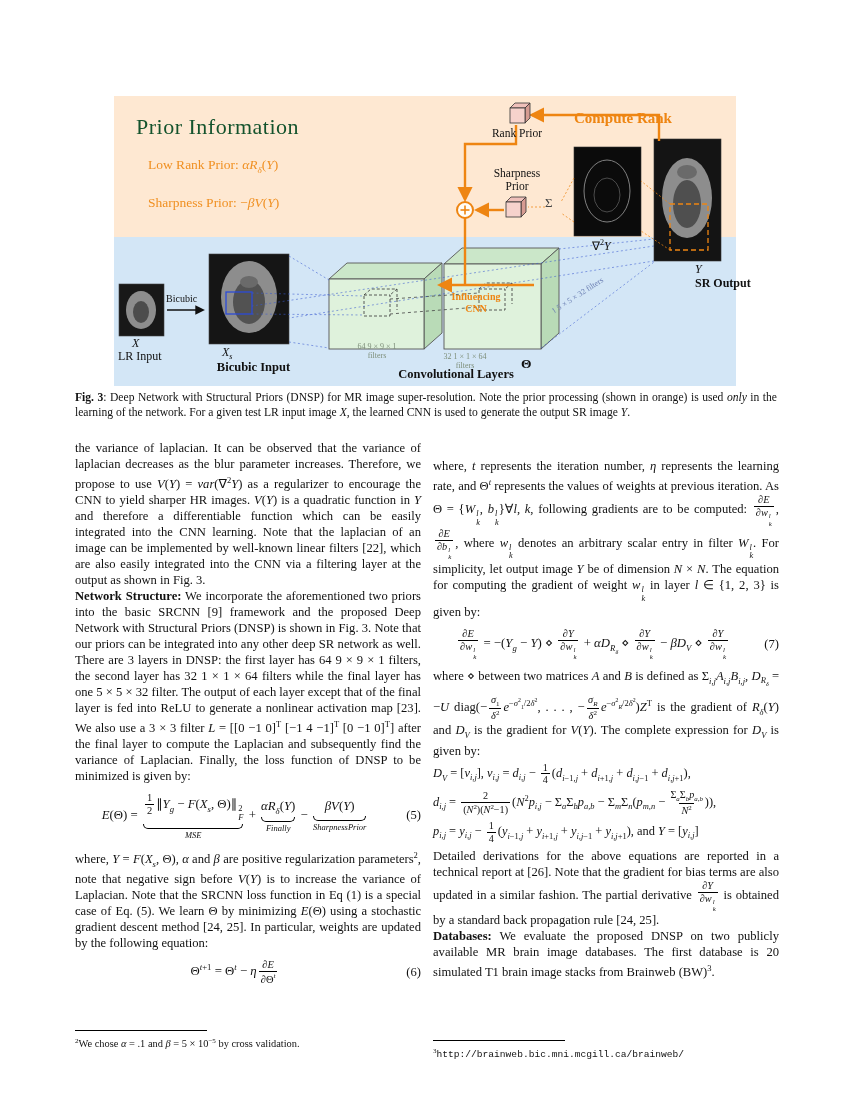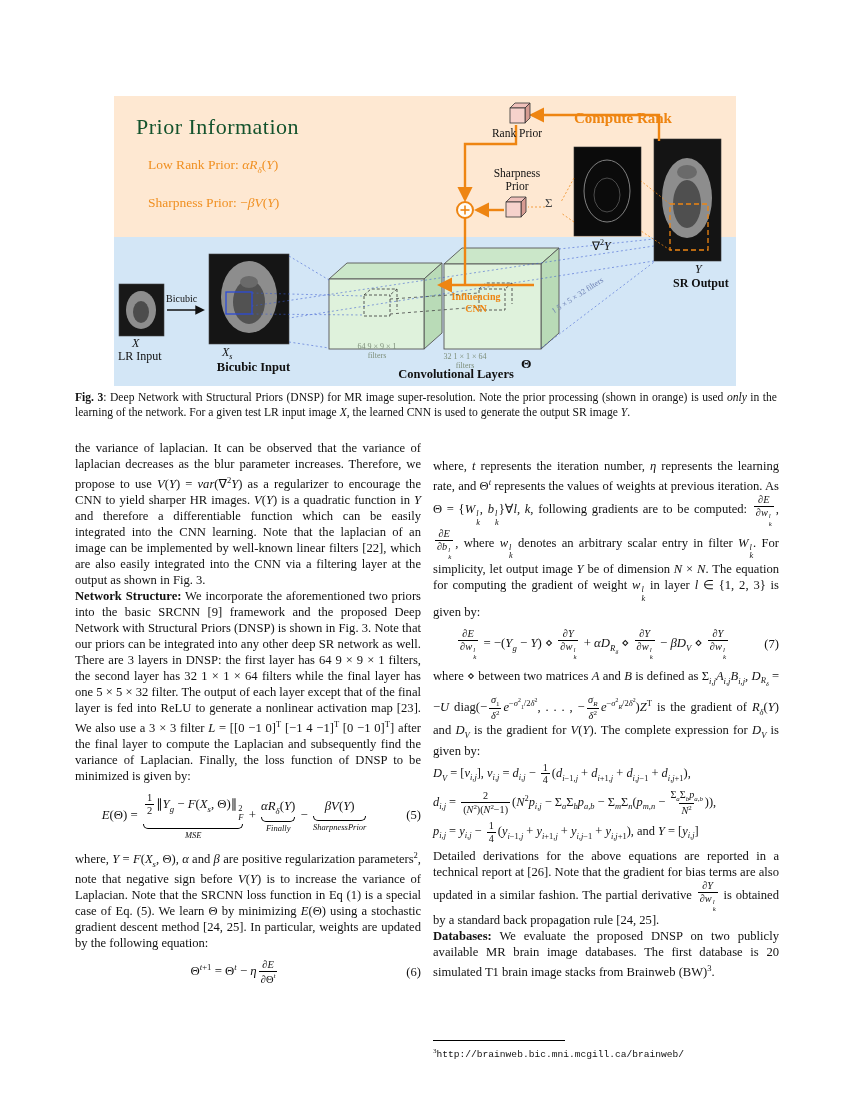--- a/index.html
+++ b/index.html
@@ -155,21 +155,21 @@
 
     <div class="flabel" style="left:22px;top:18px;font-size:22px;color:#14532d;letter-spacing:0.5px;">Prior Information</div>
     <div class="flabel" style="left:34px;top:61px;font-size:13.5px;color:#F09022;">Low Rank Prior: <i>αR<sub>δ</sub></i>(<i>Y</i>)</div>
     <div class="flabel" style="left:34px;top:99px;font-size:13.5px;color:#F09022;">Sharpness Prior: −<i>βV</i>(<i>Y</i>)</div>
     <div class="flabel" style="left:460px;top:2px;font-size:15px;font-weight:bold;color:#EE8512;margin-top:12px;">Compute Rank</div>
     <div class="flabel center" style="left:372px;top:31px;width:62px;font-size:11.5px;">Rank Prior</div>
     <div class="flabel center" style="left:370px;top:71px;width:66px;font-size:11.5px;">Sharpness<br>Prior</div>
     <div class="flabel" style="left:431px;top:100px;font-size:13px;color:#444;">Σ</div>
     <div class="flabel" style="left:478px;top:142px;font-size:12px;">∇<sup>2</sup><i>Y</i></div>
     <div class="flabel" style="left:581px;top:167px;font-size:12px;"><i>Y</i></div>
-    <div class="flabel" style="left:559px;top:181px;font-size:12px;font-weight:bold;text-align:center;">SR Output</div>
+    <div class="flabel" style="left:581px;top:181px;font-size:12px;font-weight:bold;text-align:center;">SR Output</div>
     <div class="flabel" style="left:18px;top:241px;font-size:12px;"><i>X</i></div>
     <div class="flabel" style="left:4px;top:254px;font-size:12px;">LR Input</div>
     <div class="flabel" style="left:52px;top:197px;font-size:10px;">Bicubic</div>
     <div class="flabel" style="left:108px;top:250px;font-size:12px;"><i>X<sub>s</sub></i></div>
     <div class="flabel center" style="left:92px;top:264px;width:95px;font-size:12.5px;font-weight:bold;">Bicubic Input</div>
     <div class="flabel center" style="left:234px;top:246px;width:58px;font-size:8px;color:#7E8F7A;">64 9 × 9 × 1<br>filters</div>
     <div class="flabel center" style="left:322px;top:256px;width:58px;font-size:8px;color:#7E8F7A;">32 1 × 1 × 64<br>filters</div>
     <div class="flabel" style="left:436px;top:212px;width:92px;font-size:8px;color:#6B7FB3;transform:rotate(-33deg);transform-origin:left top;">1 5 × 5 × 32 filters</div>
     <div class="flabel" style="left:407px;top:260px;font-size:13.5px;font-weight:bold;">Θ</div>
     <div class="flabel center" style="left:262px;top:271px;width:160px;font-size:12.5px;font-weight:bold;">Convolutional Layers</div>
@@ -295,18 +295,22 @@
     <p class="para">Detailed derivations for the above equations are reported in a technical report at [26]. Note that the gradient for bias terms are also updated in a similar fashion. The partial derivative <span class="fr">
           <span>∂<i>Y</i></span>
           <span>∂<i>w</i><span class="ss">
               <i>l</i>
               <i>k</i>
             </span></span>
         </span> is obtained by a standard back propagation rule [24, 25].</p>
     <p class="para"><b>Databases:</b> We evaluate the proposed DNSP on two publicly available MR brain image databases. The first database is 20 simulated T1 brain image stacks from Brainweb (BW)<sup>3</sup>.</p>
   </div>
 
+  <div class="footnote" style="left:75px;top:1030px;">
+    <div class="fnrule"></div>
+    <div><sup>2</sup>We chose <i>α</i> = .1 and <i>β</i> = 5 × 10<sup>−5</sup> by cross validation.</div>
+  </div>
   <div class="footnote" style="left:433px;top:1040px;">
     <div class="fnrule"></div>
     <div><sup>3</sup><span class="url">http://brainweb.bic.mni.mcgill.ca/brainweb/</span></div>
   </div>
 
 </div>
 
 </body></html>

